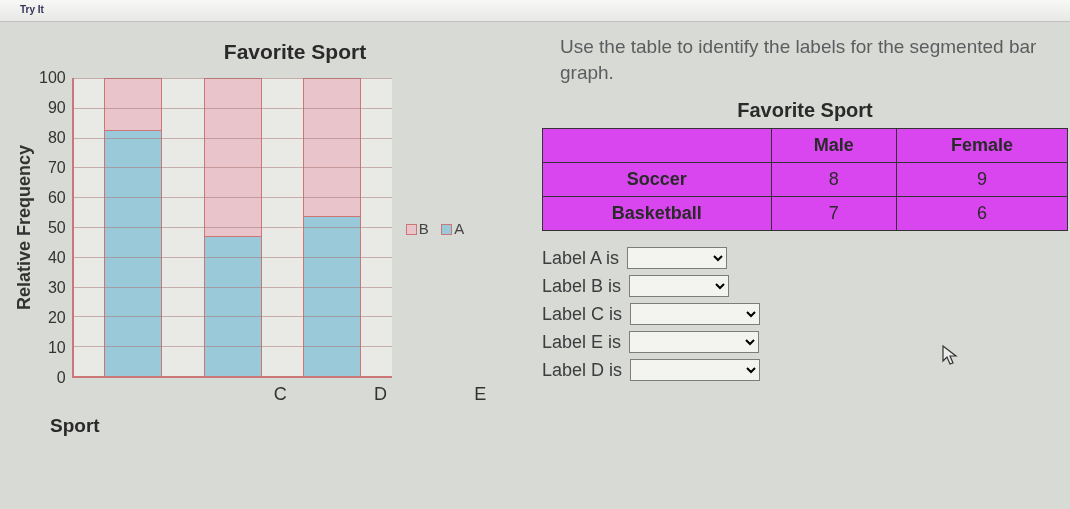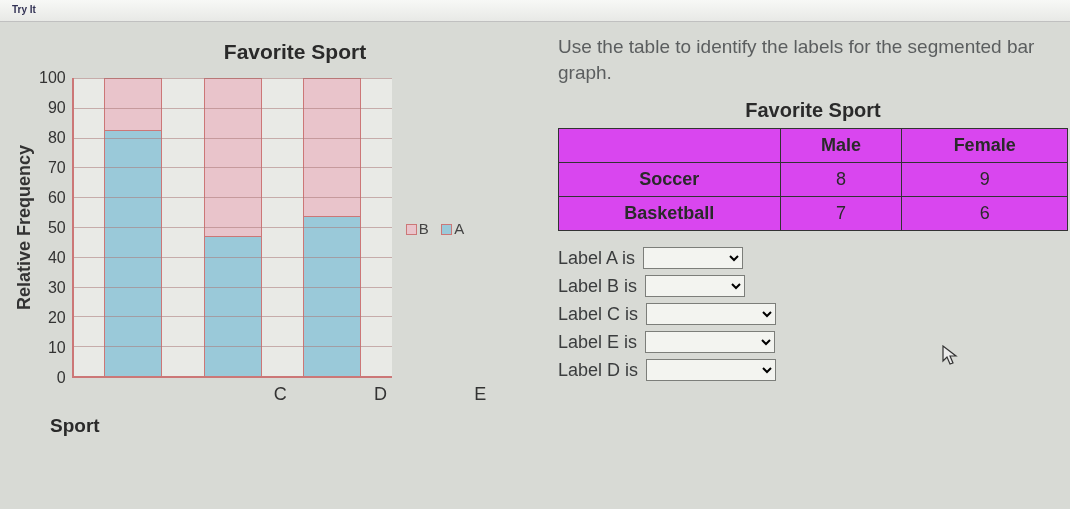--- a/index.html
+++ b/index.html
@@ -11,30 +11,30 @@
     position: relative;
     color: #2a2a2a;
   }
   .topbar {
     height: 22px;
     border-bottom: 1px solid #c0c0c0;
     background: linear-gradient(#f7f8f6, #e8e9e6);
   }
   .tryit {
     position: absolute;
-    left: 12px;
+    left: 20px;
     top: 4px;
     font-size: 10px;
     color: #335;
     font-weight: bold;
   }
   .content {
     display: flex;
     padding: 10px 2px 10px 10px;
-    gap: 18px;
+    gap: 2px;
     height: calc(100% - 22px);
   }
   
   .chart-panel {
     width: 530px;
     padding-top: 8px;
   }
   .chart-title {
     text-align: center;
     font-weight: bold;
@@ -126,20 +126,21 @@
   
   .right-panel {
     flex: 1;
     padding-top: 2px;
   }
   .instr {
     font-size: 19px;
     color: #5b5e5f;
     line-height: 1.35;
     margin-bottom: 14px;
+    margin-left: 18px;
   }
   .table-title {
     text-align: center;
     font-weight: bold;
     font-size: 20px;
     margin-bottom: 6px;
   }
   table {
     border-collapse: collapse;
     width: 100%;

